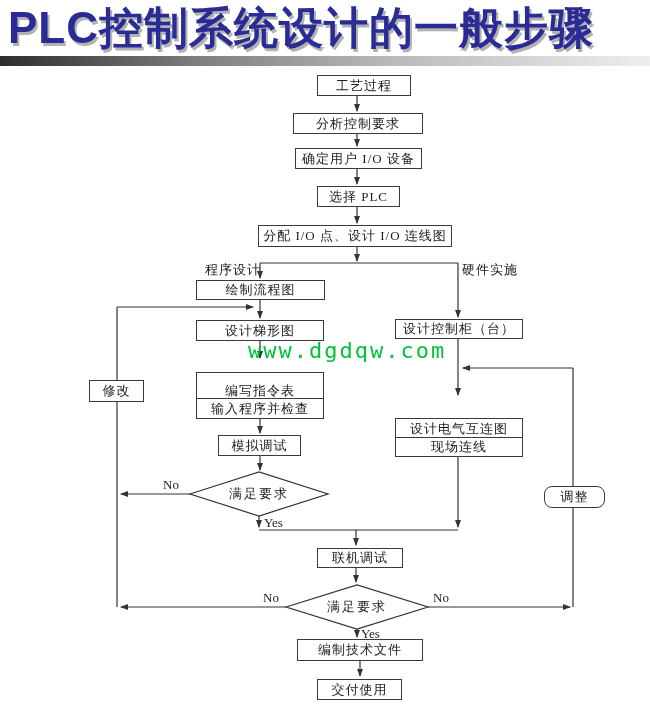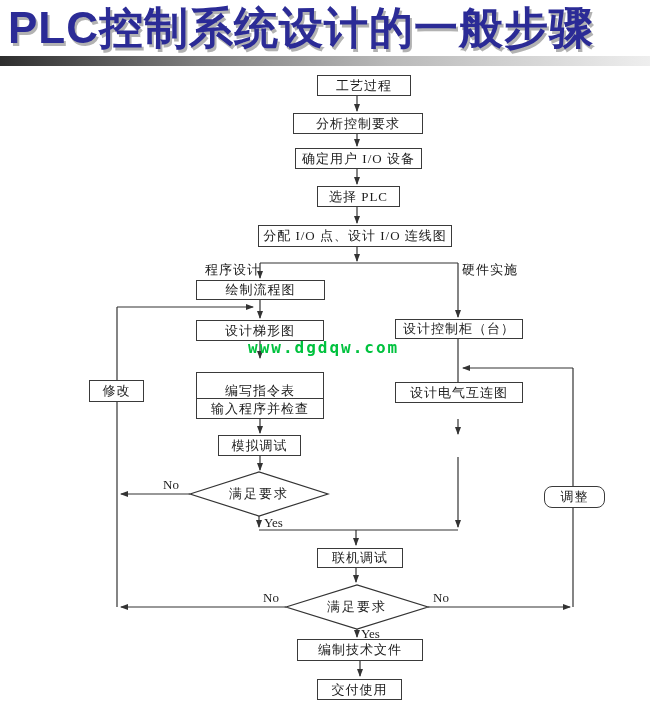--- a/index.html
+++ b/index.html
@@ -13,22 +13,22 @@
          background:linear-gradient(90deg,#2e2e2e 0%,#7d7d7d 30%,#b9b9b9 60%,#eeeeee 100%);}
   svg.wires{position:absolute;left:0;top:0;z-index:1;}
   .node{position:absolute;box-sizing:border-box;background:#fff;border:1px solid #3a3a3a;
         display:flex;align-items:center;justify-content:center;z-index:2;
         font-size:13px;letter-spacing:1px;color:#1c1c1c;white-space:nowrap;}
   .dtext{position:absolute;z-index:2;display:flex;align-items:center;justify-content:center;
         font-size:13px;letter-spacing:2px;color:#1c1c1c;white-space:nowrap;text-align:right;}
   .lbl{position:absolute;z-index:3;font-size:13px;letter-spacing:1px;color:#1c1c1c;white-space:nowrap;}
   .tag{position:absolute;z-index:3;font-size:13px;color:#1c1c1c;white-space:nowrap;}
   .watermark{position:absolute;left:248px;top:338px;z-index:5;
-        font-family:"DejaVu Sans Mono","Liberation Mono",monospace;font-weight:bold;
-        font-size:16px;letter-spacing:2px;color:#00c23e;white-space:nowrap;}
+        font-family:"DejaVu Sans Mono","Liberation Mono",monospace;font-weight:normal;
+        font-size:22px;letter-spacing:2px;color:#00c23e;white-space:nowrap;}
 </style>
 </head>
 <body>
 
 <div class="stage">
 
   <div class="title">PLC控制系统设计的一般步骤</div>
   <div class="titlebar"></div>
 
   <svg class="wires" width="650" height="704" viewBox="0 0 650 704">
@@ -87,21 +87,22 @@
   <div class="node" style="left:295px;top:148px;width:127px;height:21px;">确定用户 I/O 设备</div>
   <div class="node" style="left:317px;top:186px;width:83px;height:21px;">选择 PLC</div>
   <div class="node" style="left:258px;top:225px;width:194px;height:22px;">分配 I/O 点、设计 I/O 连线图</div>
   <div class="node" style="left:196px;top:280px;width:129px;height:20px;">绘制流程图</div>
   <div class="node" style="left:196px;top:320px;width:128px;height:21px;">设计梯形图</div>
   <div class="node" style="left:196px;top:360px;width:128px;height:37px;margin-top:12px;">编写指令表</div>
   <div class="node" style="left:196px;top:398px;width:128px;height:21px;">输入程序并检查</div>
   <div class="node" style="left:218px;top:435px;width:83px;height:21px;">模拟调试</div>
   <div class="node" style="left:89px;top:380px;width:55px;height:22px;">修改</div>
   <div class="node" style="left:395px;top:319px;width:128px;height:20px;">设计控制柜（台）</div>
-  <div class="node" style="left:395px;top:382px;width:128px;height:21px;">设计电气互连图</div>
+  <div class="node" style="left:395px;top:418px;width:128px;height:21px;">设计电气互连图</div>
+  <div class="node" style="left:395px;top:437px;width:128px;height:20px;">现场连线</div>
   <div class="node" style="left:544px;top:486px;width:61px;height:22px;border-radius:8px;">调整</div>
   <div class="node" style="left:317px;top:548px;width:86px;height:20px;">联机调试</div>
   <div class="node" style="left:297px;top:639px;width:126px;height:22px;">编制技术文件</div>
   <div class="node" style="left:317px;top:679px;width:85px;height:21px;">交付使用</div>
 
   <div class="dtext" style="left:196px;top:483px;width:126px;height:22px;">满足要求</div>
   <div class="dtext" style="left:294px;top:596px;width:126px;height:22px;">满足要求</div>
 
   <div class="lbl" style="left:205px;top:261px;">程序设计</div>
   <div class="lbl" style="left:462px;top:261px;">硬件实施</div>

